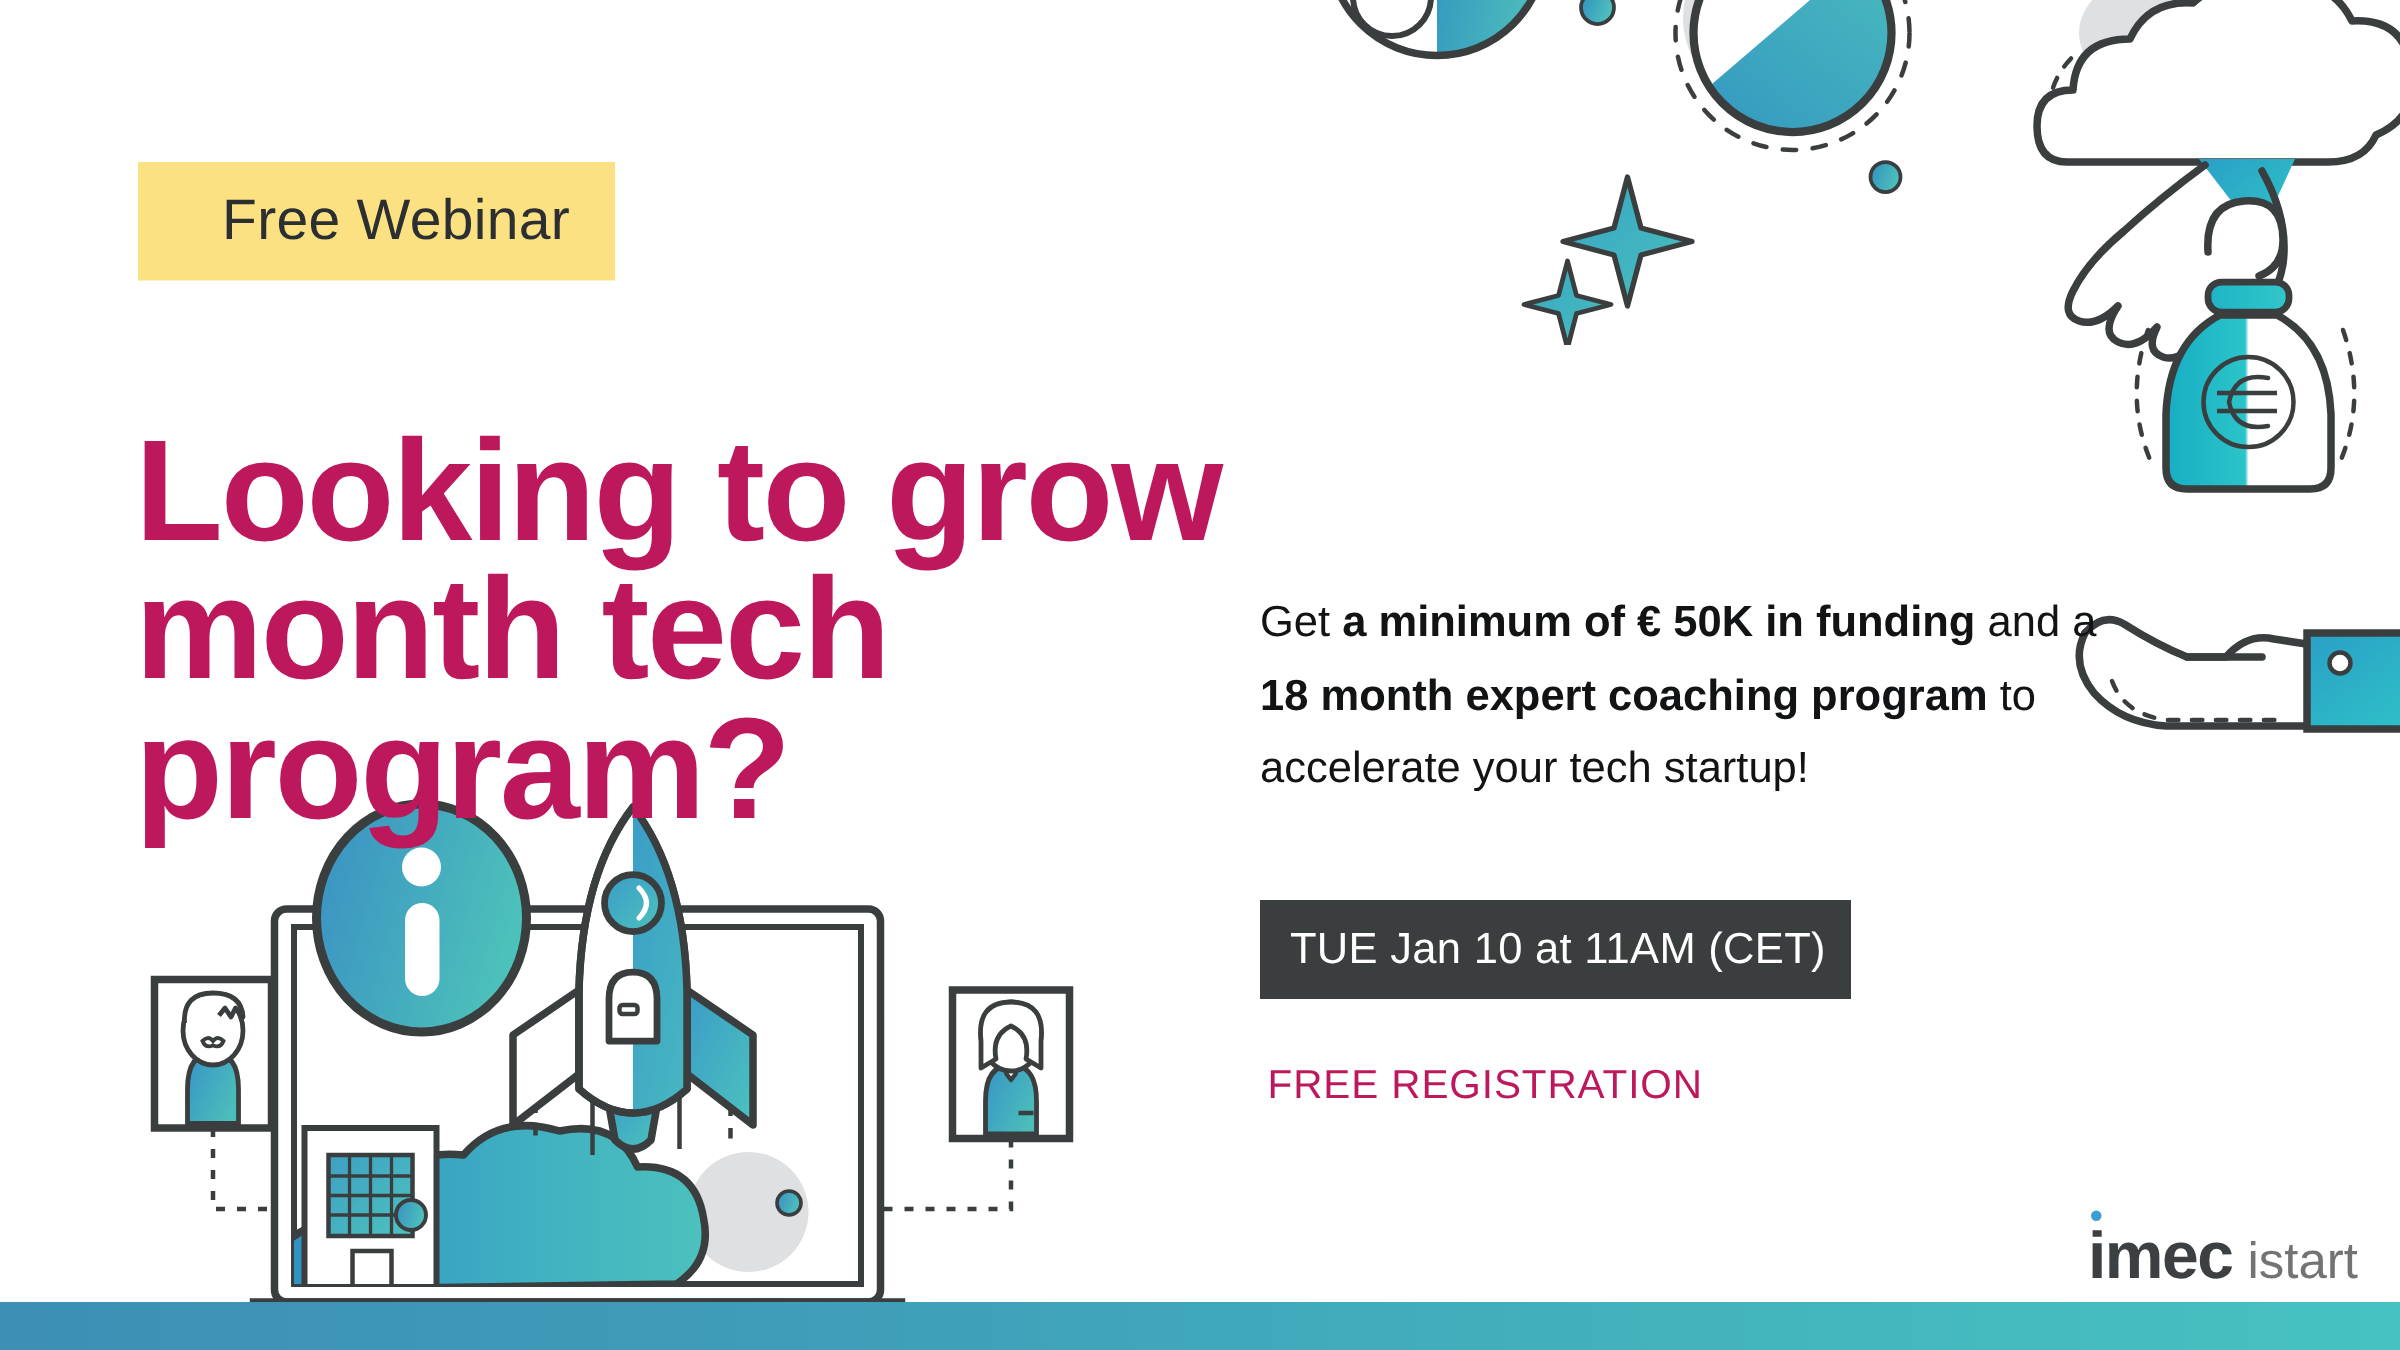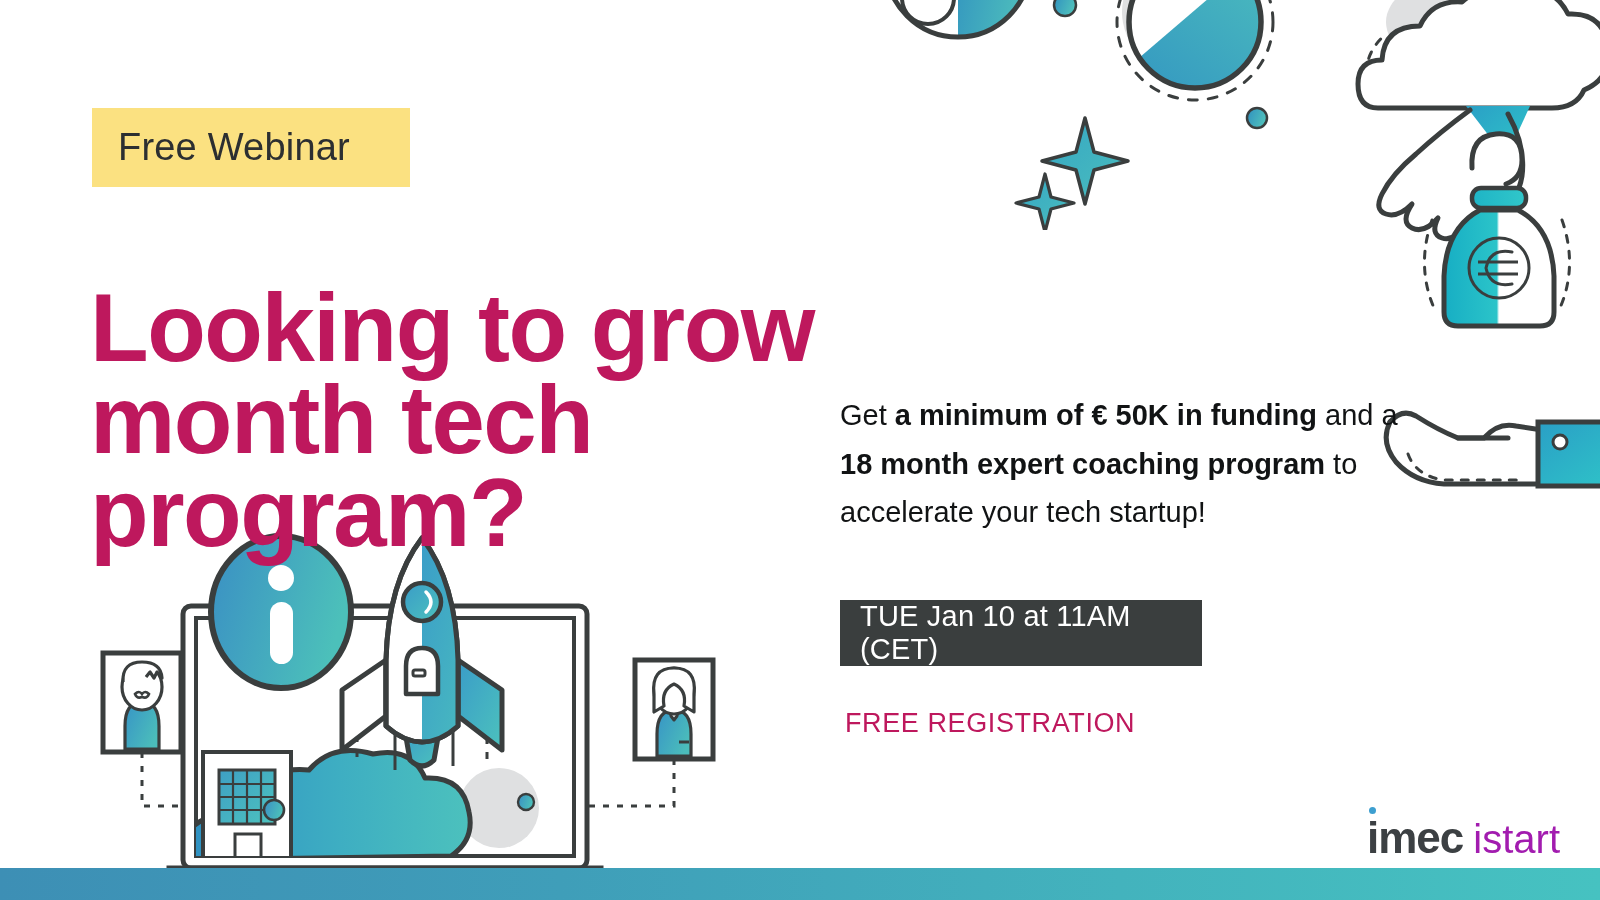--- a/index.html
+++ b/index.html
@@ -23,20 +23,21 @@
     position: absolute;
     left: 92px;
     top: 108px;
     width: 318px;
     height: 79px;
     background: #FBE181;
     display: flex;
     align-items: center;
     padding-left: 26px;
     box-sizing: border-box;
+    justify-content: center;
   }
   #badge-free-webinar .badge-text {
     font-size: 38px;
     color: #2C2F31;
     letter-spacing: 0.2px;
   }
 
   #headline {
     position: absolute;
     left: 90px;
@@ -59,21 +60,21 @@
     font-size: 29px;
     line-height: 1.68;
     color: #111314;
   }
   #body-copy b { font-weight: bold; margin-top: 38px; }
 
   #date-banner {
     position: absolute;
     left: 840px;
     top: 600px;
-    width: 362px;
+    width: 394px;
     height: 66px;
     background: #3A3E3E;
     display: flex;
     align-items: center;
     padding-left: 20px;
     box-sizing: border-box;
   }
   #date-banner .banner-text {
     font-size: 29px;
     color: #ffffff;
@@ -85,21 +86,21 @@
     left: 845px;
     top: 708px;
     font-size: 27px;
     color: #be185d;
     letter-spacing: 0.6px;
   }
 
   
   #logo {
     position: absolute;
-    right: 40px;
+    right: 28px;
     bottom: 40px;
     display: flex;
     align-items: flex-end;
   }
   #logo .logo-imec-wrap { position: relative; }
   #logo .logo-imec {
     font-size: 44px;
     font-weight: bold;
     color: #3C4043;
     letter-spacing: -1px;
@@ -108,22 +109,22 @@
   #logo .logo-dot {
     position: absolute;
     left: 2px;
     top: -9px;
     width: 7px;
     height: 7px;
     background: #3D9FD0;
     border-radius: 50%;
   }
   #logo .logo-istart {
-    font-size: 40px;
-    color: #a21caf;
+    font-size: 34px;
+    color: #737373;
     margin-left: 10px;
     line-height: 1.05;
   }
 
   
   #bottom-bar {
     position: absolute;
     left: 0;
     bottom: 0;
     width: 1600px;

